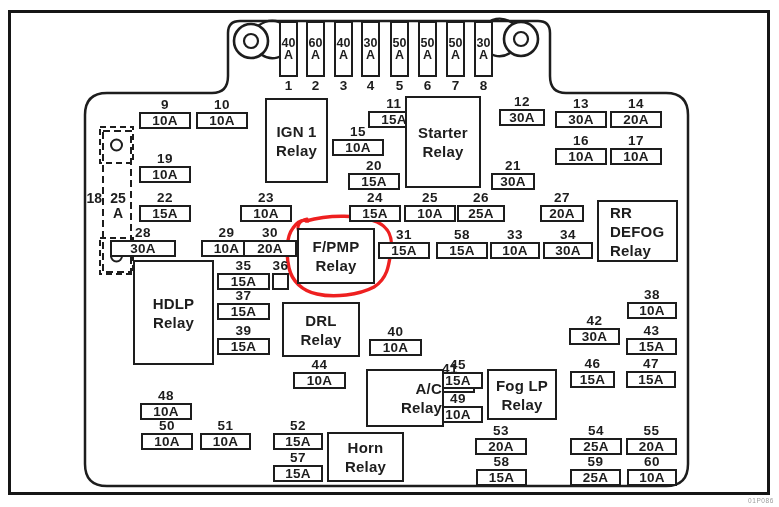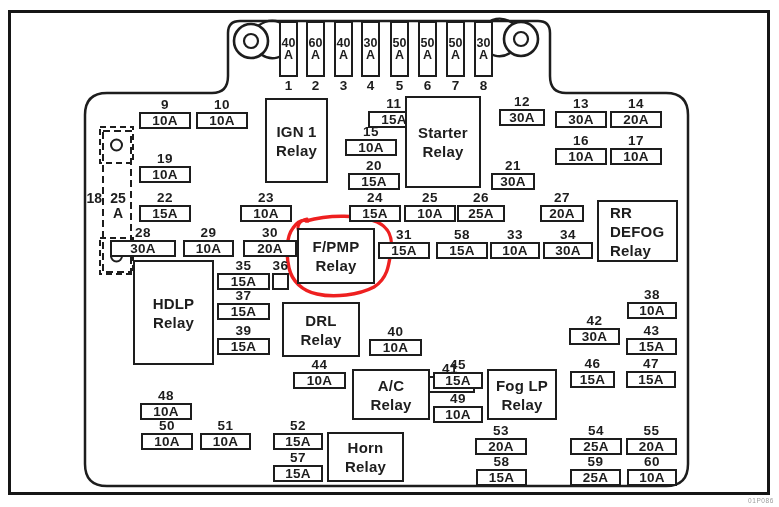--- a/index.html
+++ b/index.html
@@ -161,21 +161,21 @@
       <div class="box">30A</div>
     </div>
     <div class="fuse" style="left: 555px; top: 96px; width: 52px;">
       <div class="num">13</div>
       <div class="box">30A</div>
     </div>
     <div class="fuse" style="left: 610px; top: 96px; width: 52px;">
       <div class="num">14</div>
       <div class="box">20A</div>
     </div>
-    <div class="fuse" style="left: 345px; top: 124px; width: 52px;">
+    <div class="fuse" style="left: 332px; top: 124px; width: 52px;">
       <div class="num">15</div>
       <div class="box">10A</div>
     </div>
     <div class="fuse" style="left: 555px; top: 133px; width: 52px;">
       <div class="num">16</div>
       <div class="box">10A</div>
     </div>
     <div class="fuse" style="left: 610px; top: 133px; width: 52px;">
       <div class="num">17</div>
       <div class="box">10A</div>
@@ -213,21 +213,21 @@
       <div class="box">25A</div>
     </div>
     <div class="fuse" style="left: 540px; top: 190px; width: 44px;">
       <div class="num">27</div>
       <div class="box">20A</div>
     </div>
     <div class="fuse" style="left: 110px; top: 225px; width: 66px;">
       <div class="num">28</div>
       <div class="box">30A</div>
     </div>
-    <div class="fuse" style="left: 183px; top: 225px; width: 51px;">
+    <div class="fuse" style="left: 201px; top: 225px; width: 51px;">
       <div class="num">29</div>
       <div class="box">10A</div>
     </div>
     <div class="fuse" style="left: 243px; top: 225px; width: 54px;">
       <div class="num">30</div>
       <div class="box">20A</div>
     </div>
     <div class="fuse" style="left: 378px; top: 227px; width: 52px;">
       <div class="num">31</div>
       <div class="box">15A</div>
@@ -362,21 +362,21 @@
       <div>Relay</div>
     </div>
     <div class="relay" style="left: 133px; top: 260px; width: 81px; height: 105px;">
       <div>HDLP</div>
       <div>Relay</div>
     </div>
     <div class="relay" style="left: 282px; top: 302px; width: 78px; height: 55px;">
       <div>DRL</div>
       <div>Relay</div>
     </div>
-    <div class="relay" style="left: 352px; top: 369px; width: 78px; height: 51px;">
+    <div class="relay" style="left: 366px; top: 369px; width: 78px; height: 58px; align-items: flex-end;">
       <div>A/C</div>
       <div>Relay</div>
     </div>
     <div class="relay" style="left: 487px; top: 369px; width: 70px; height: 51px;">
       <div>Fog LP</div>
       <div>Relay</div>
     </div>
     <div class="relay" style="left: 327px; top: 432px; width: 77px; height: 50px;">
       <div>Horn</div>
       <div>Relay</div>

